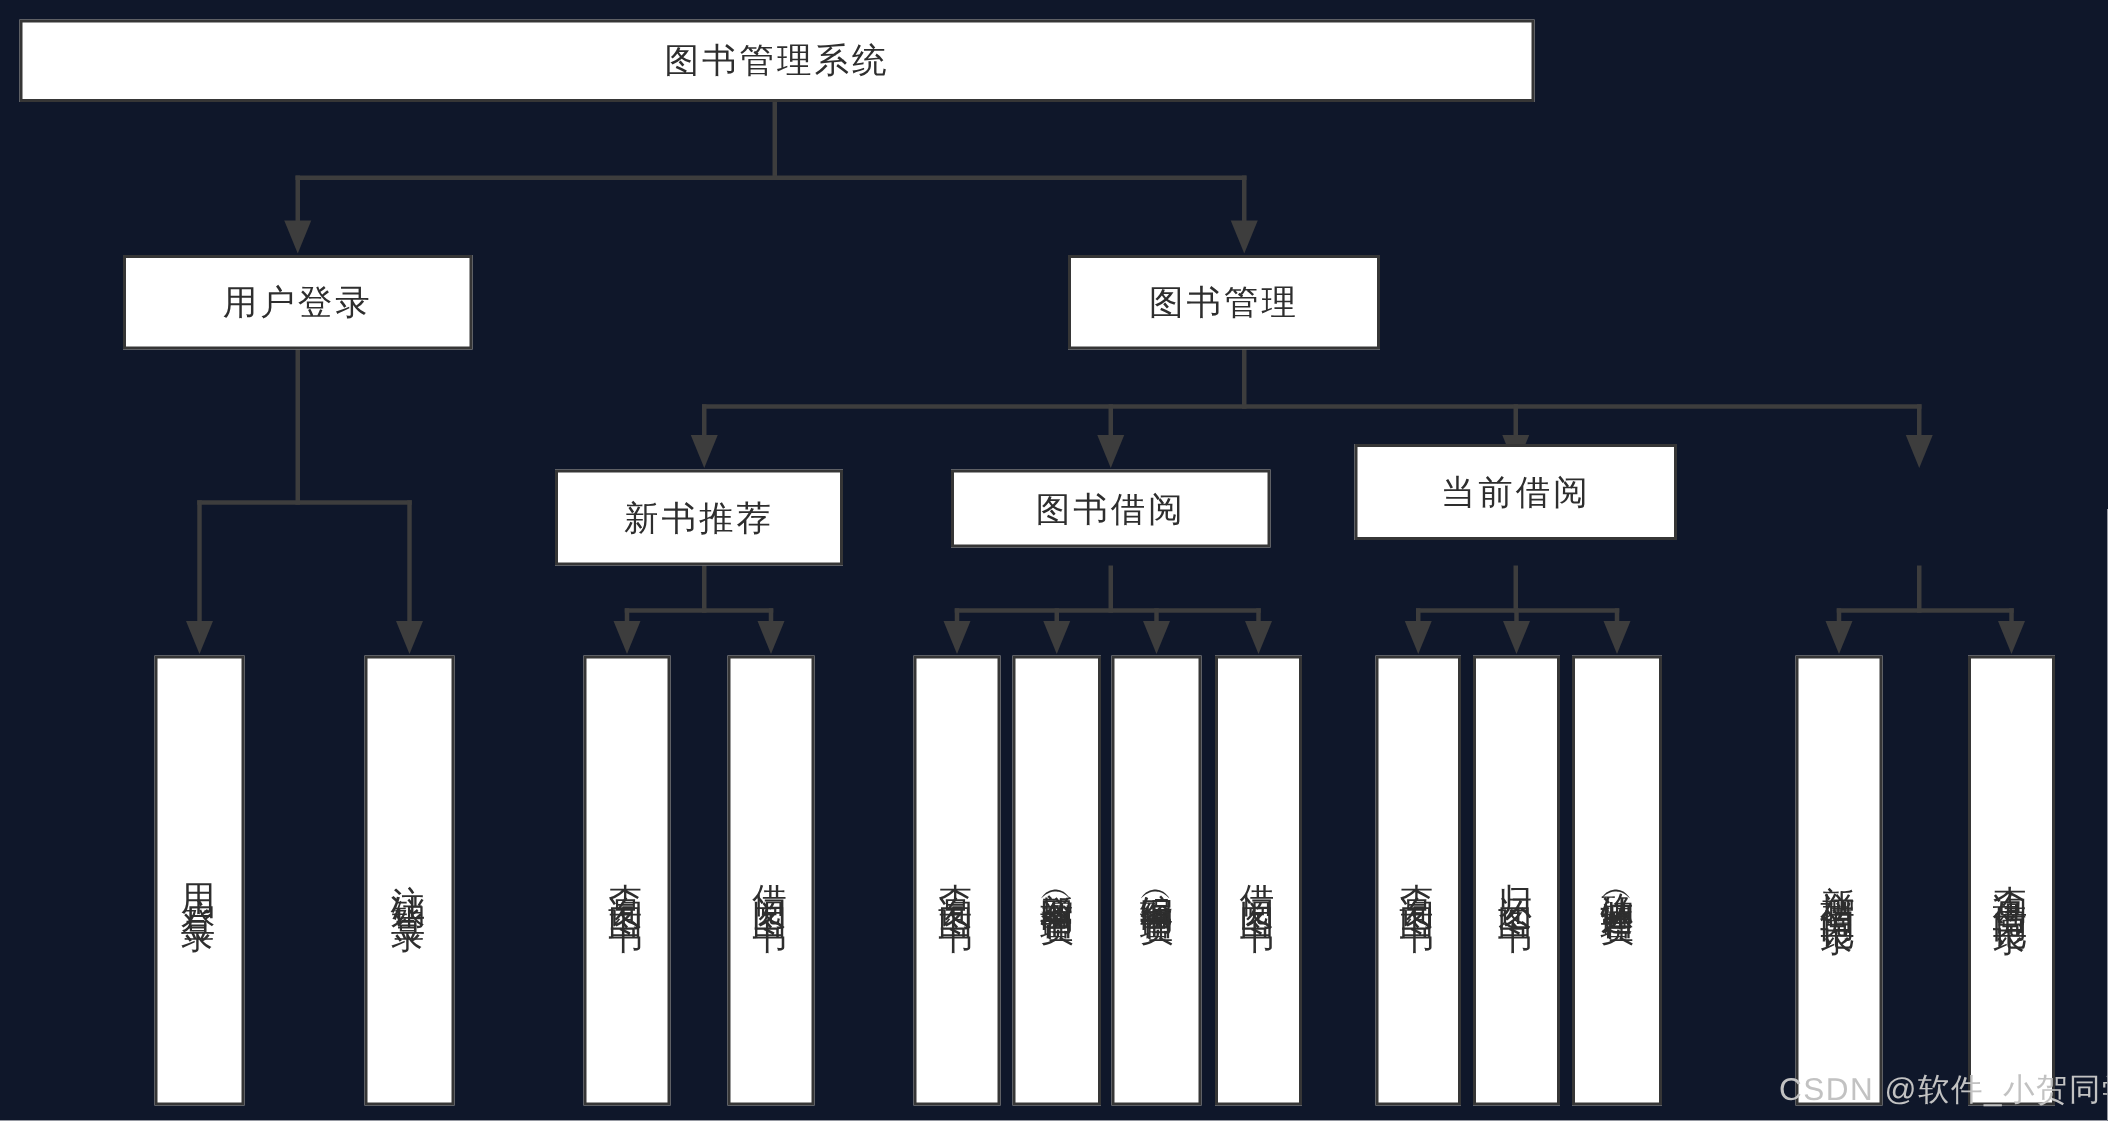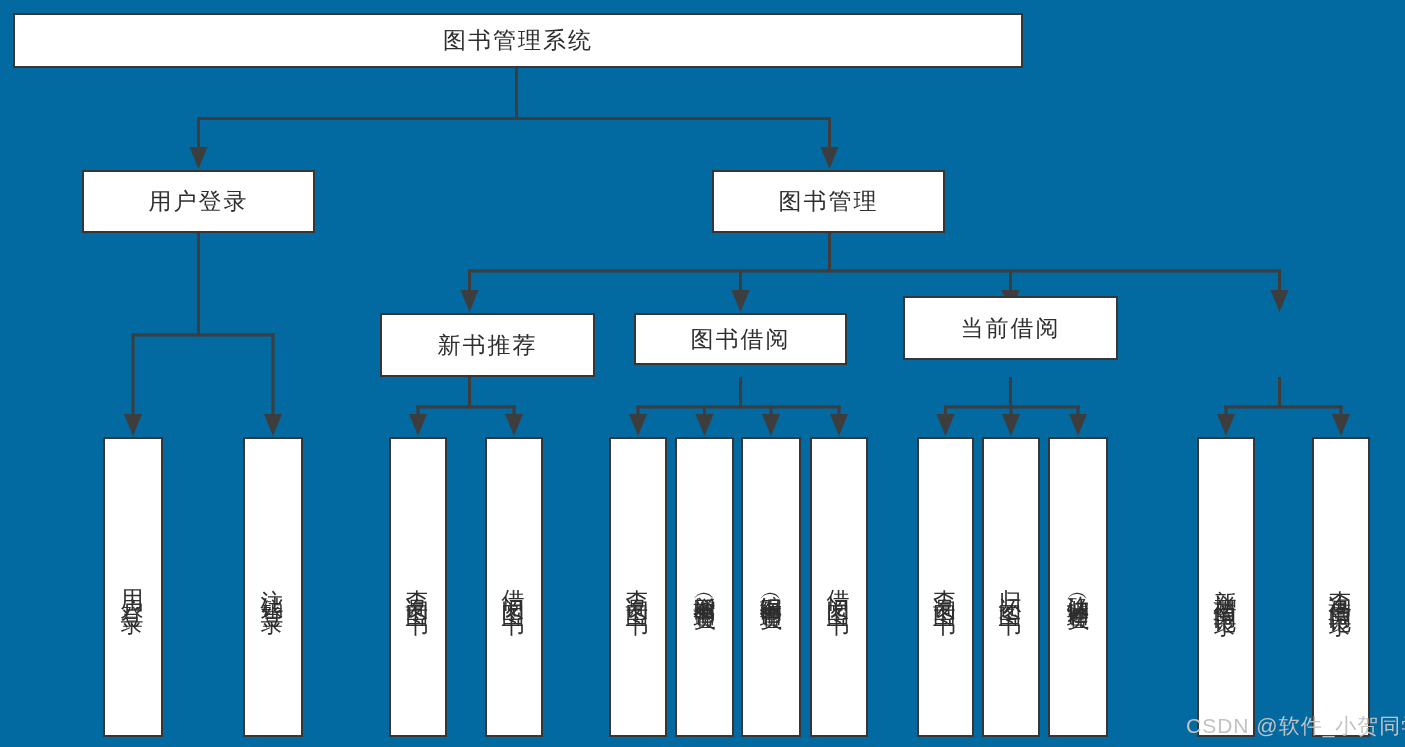--- a/index.html
+++ b/index.html
@@ -5,21 +5,21 @@
   html, body {
     margin: 0;
     padding: 0;
     background: #ffffff;
     font-family: "Liberation Sans", "DejaVu Sans", sans-serif;
   }
   .canvas {
     position: relative;
     width: 1405px;
     height: 747px;
-    background: #0369a1;
+    background: #0f172a;
     overflow: hidden;
   }
   .connectors {
     position: absolute;
     left: 0;
     top: 0;
     pointer-events: none;
   }
   .nbox {
     position: absolute;
@@ -124,25 +124,25 @@
     </g>
   </svg>
 
   <div class="nbox" style="left:13px;top:13px;width:1010px;height:55px">
     <span class="lbl">图书管理系统</span>
   </div>
 
   <div class="nbox" style="left:82px;top:170px;width:233px;height:63px">
     <span class="lbl">用户登录</span>
   </div>
-  <div class="nbox" style="left:712px;top:170px;width:233px;height:63px">
+  <div class="nbox" style="left:712px;top:170px;width:208px;height:63px">
     <span class="lbl">图书管理</span>
   </div>
 
-  <div class="nbox" style="left:380px;top:313px;width:215px;height:64px">
+  <div class="nbox" style="left:370px;top:313px;width:192px;height:64px">
     <span class="lbl">新书推荐</span>
   </div>
   <div class="nbox" style="left:634px;top:313px;width:213px;height:52px">
     <span class="lbl">图书借阅</span>
   </div>
   <div class="nbox" style="left:903px;top:296px;width:215px;height:64px">
     <span class="lbl">当前借阅</span>
   </div>
 
   <div class="nbox v" style="left:103px;top:437px;width:60px;height:300px">

